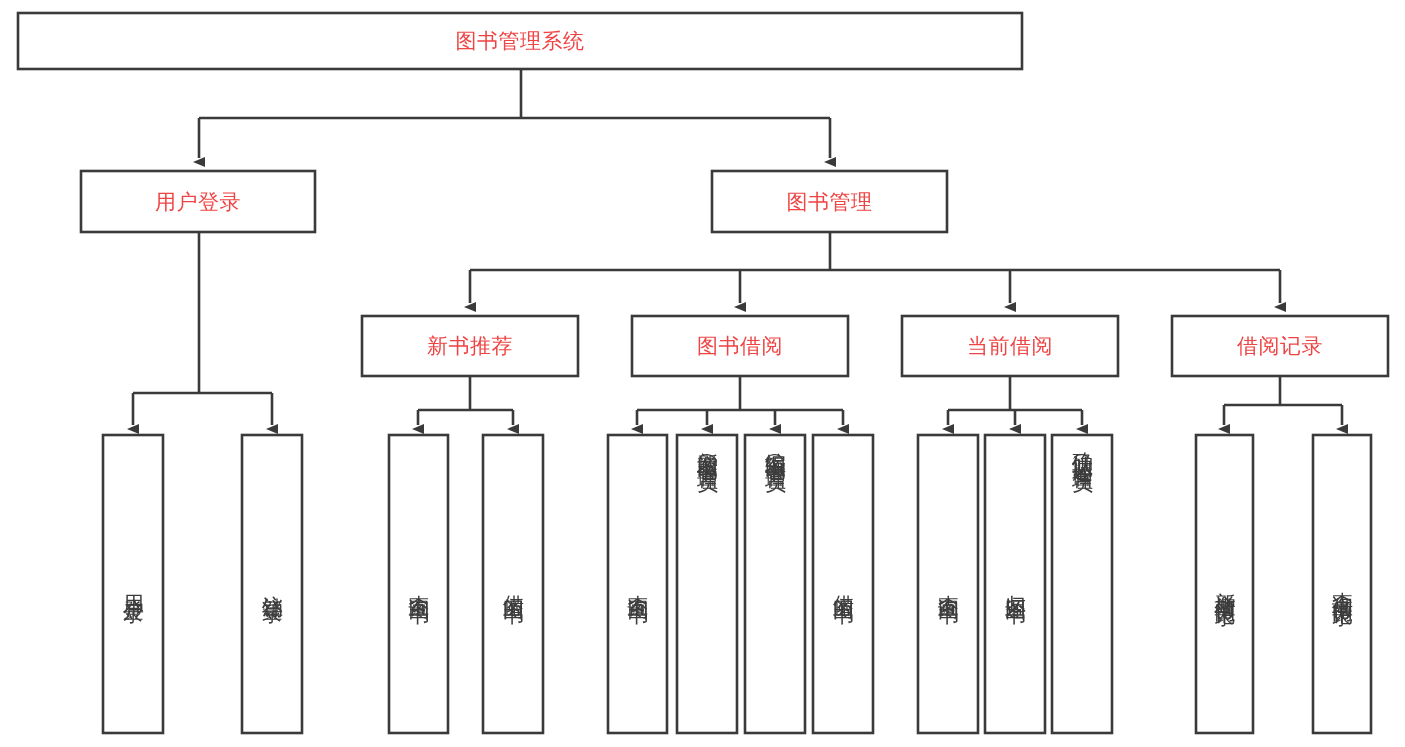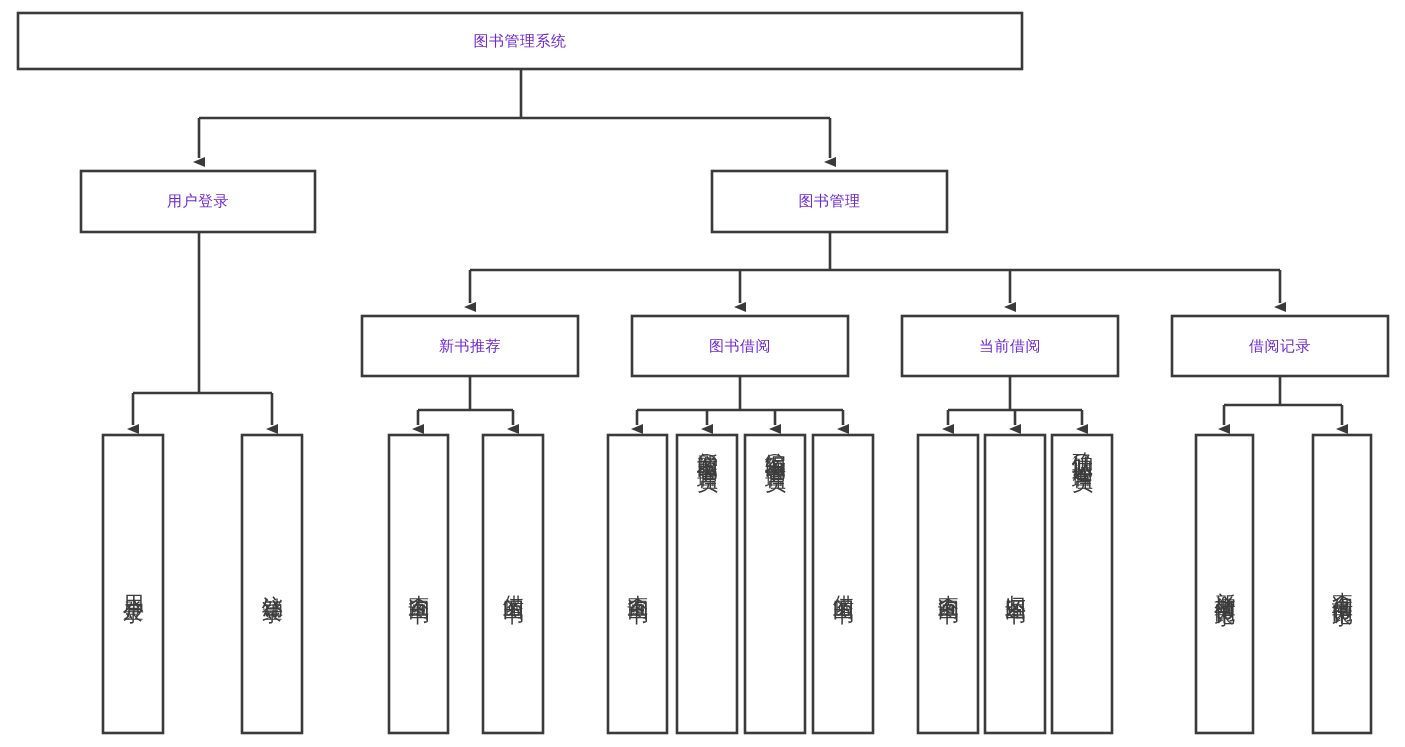--- a/index.html
+++ b/index.html
@@ -40,22 +40,22 @@
   }
   .arrow-head {
     fill: #3a3a3a;
     stroke: none;
   }
   .node-label-h {
     position: absolute;
     display: flex;
     align-items: center;
     justify-content: center;
-    color: #6d28d9;
-    font-size: 15px;
+    color: #ef4444;
+    font-size: 21px;
     letter-spacing: 0.5px;
     white-space: nowrap;
     pointer-events: none;
   }
   .node-label-v {
     position: absolute;
     display: flex;
     align-items: center;
     justify-content: center;
     color: #3c3c3c;

